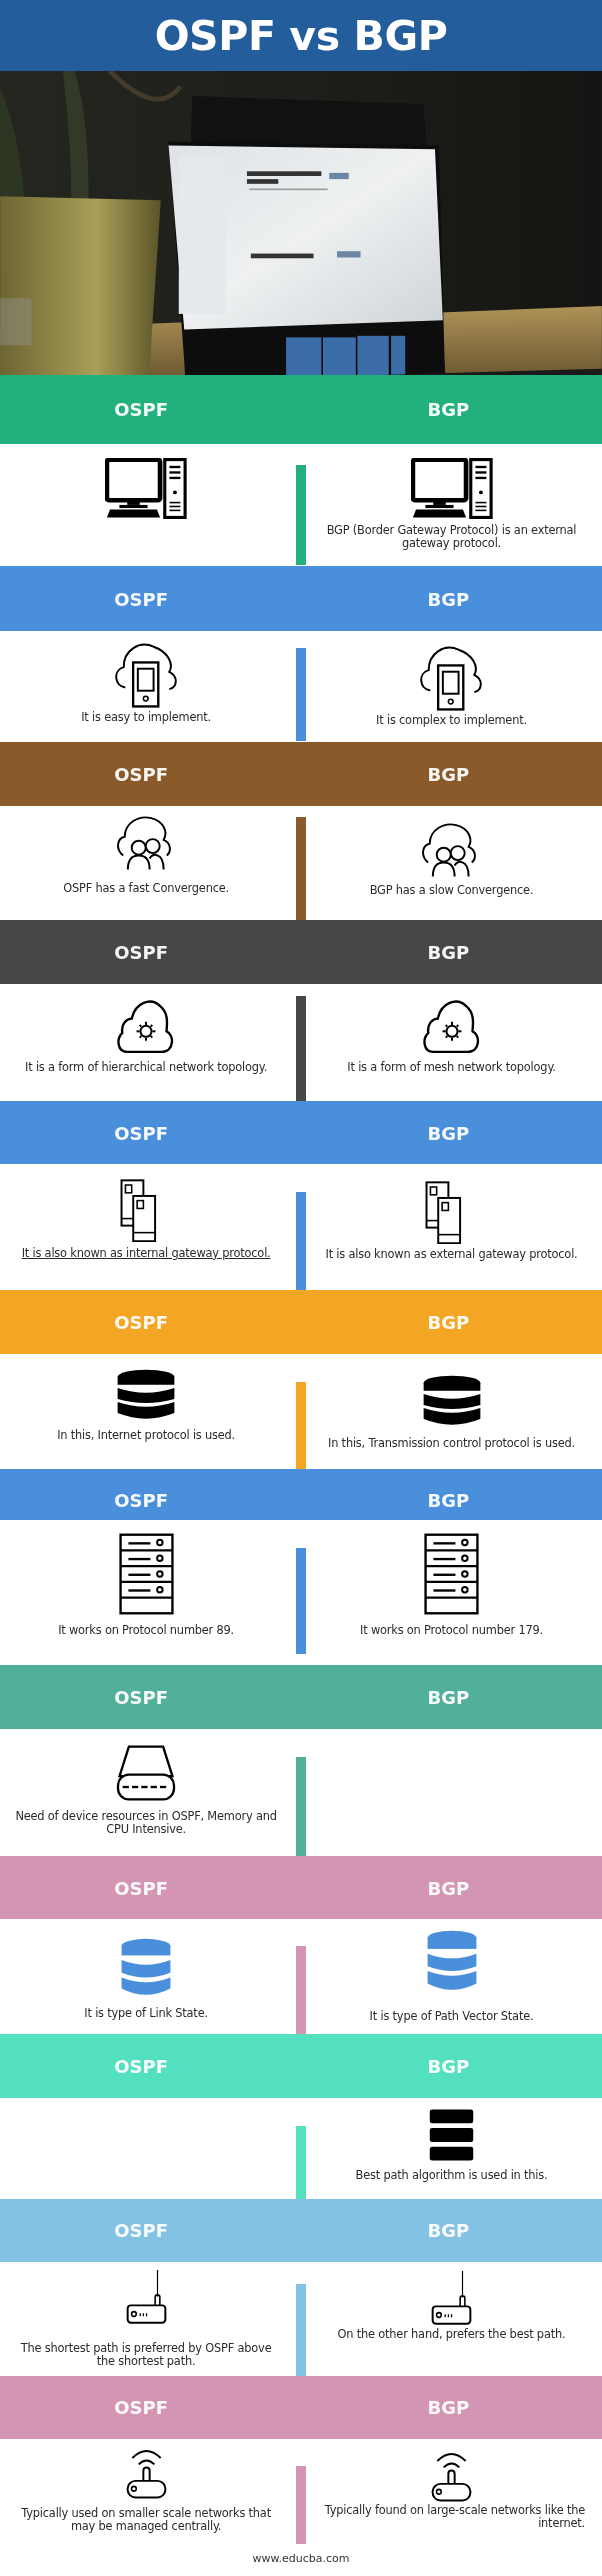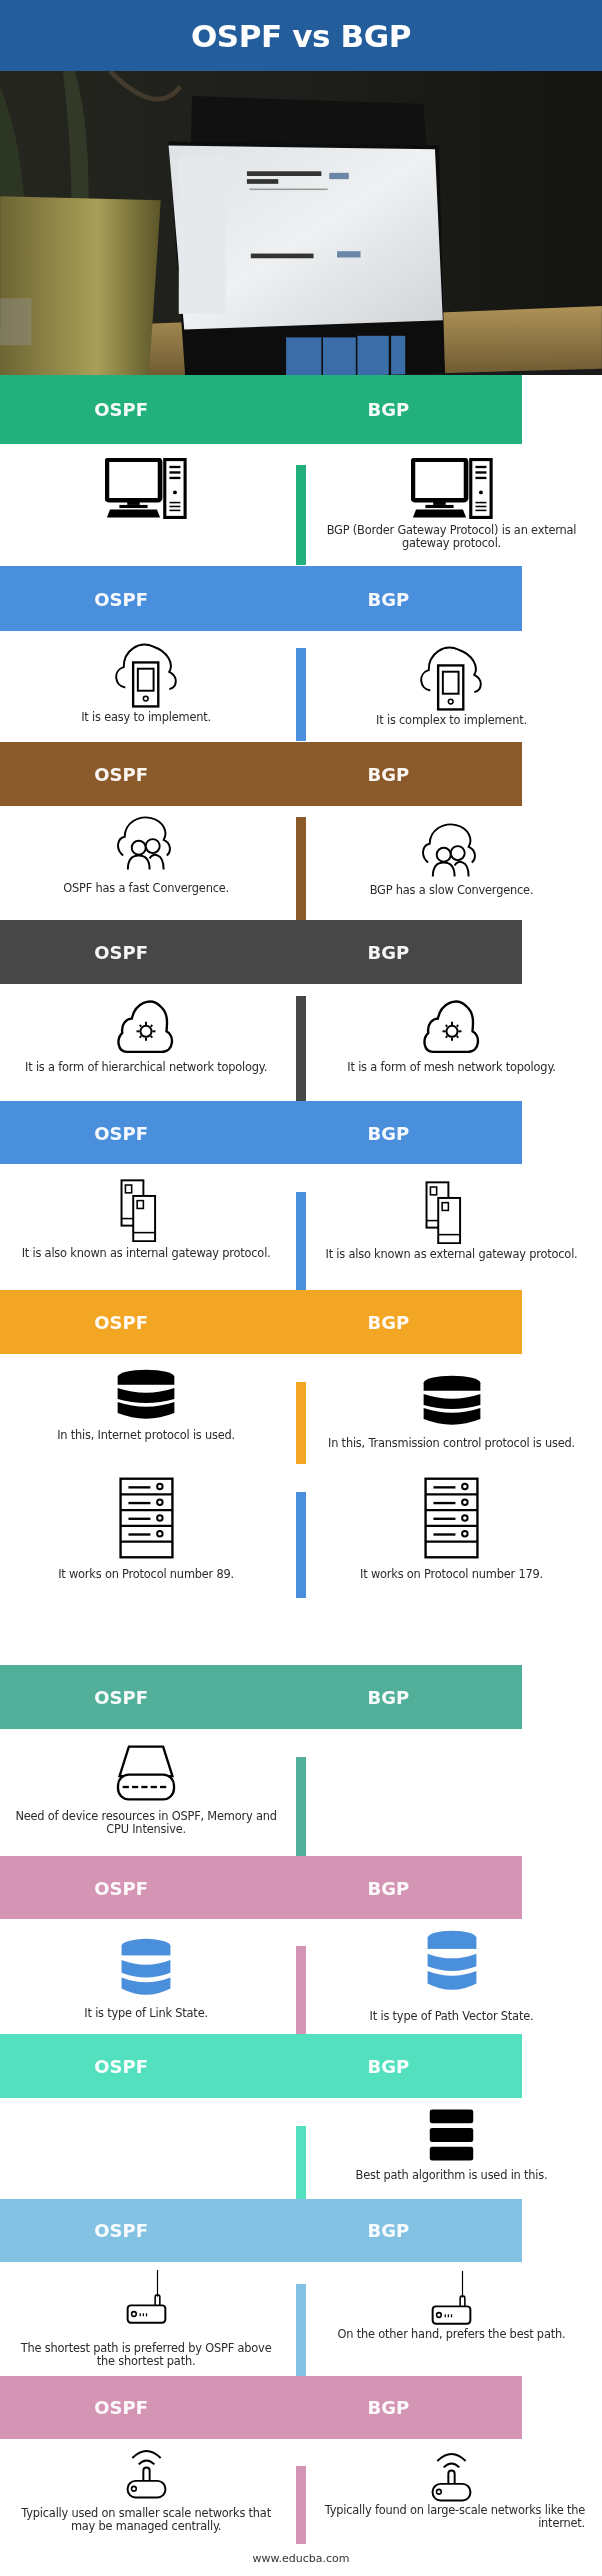--- a/index.html
+++ b/index.html
@@ -1,24 +1,24 @@
 <!DOCTYPE html>
 <html style="font-size:12.6px"><head>
 <meta charset="utf-8">
 <style>
   * { box-sizing: border-box; margin: 0; padding: 0; }
   html, body { width: 602px; background: #ffffff; }
   body { font-family: "Liberation Sans", "DejaVu Sans", sans-serif; color: #222; position: relative; height: 2576px; overflow: hidden; }
 
   .title-bar { position: absolute; left: 0; top: 0; width: 602px; height: 71px; background: #245d9c; display: flex; align-items: center; justify-content: center; }
-  .title-bar h1 { color: #fff; font-family: "DejaVu Sans", sans-serif; font-weight: bold; font-size: 31px; letter-spacing: -0.4px; }
+  .title-bar h1 { color: #fff; font-family: "DejaVu Sans", sans-serif; font-weight: bold; font-size: 41px; letter-spacing: -0.4px; }
 
   .photo { position: absolute; left: 0; top: 71px; width: 602px; height: 304px; overflow: hidden; background: #1d1e1b; }
 
-  .section-header { position: absolute; left: 0; width: 522px; display: flex; align-items: center; }
+  .section-header { position: absolute; left: 0; width: 602px; display: flex; align-items: center; }
   .section-header .col-label { width: 50%; text-align: center; color: #fff; font-family: "DejaVu Sans", sans-serif; font-weight: bold; font-size: 18px; opacity: 0.95; }
   .section-header .col-label.left { padding-left: 0; transform: translateX(-9.4px); }
   .section-header .col-label.right { transform: translateX(-3.1px); }
 
   .section-body { position: absolute; left: 0; width: 602px; background: #fff; }
   .section-body .divider { position: absolute; left: 296px; width: 10.2px; }
   .section-body .cell { position: absolute; width: 267px; text-align: center; }
   .section-body .cell.left { left: 12.6px; }
   .section-body .cell.right { left: 318px; }
   .cell .icon { display: block; margin: 0 auto; }
@@ -234,21 +234,21 @@
   <div class="divider" style="top:27.5px;height:99px;background:#4a8fdb;"></div>
   <div class="cell left" style="top:14px;">
     <svg class="icon" width="55" height="64" viewBox="0 0 70 82">
       <rect x="3" y="3" width="28" height="58" fill="#fff" stroke="#000" stroke-width="2.5"></rect>
       <rect x="8" y="9" width="8" height="10" fill="none" stroke="#000" stroke-width="2"></rect>
       <line x1="3" y1="52" x2="31" y2="52" stroke="#000" stroke-width="2"></line>
       <rect x="18" y="23" width="28" height="58" fill="#fff" stroke="#000" stroke-width="2.5"></rect>
       <rect x="23" y="29" width="8" height="10" fill="none" stroke="#000" stroke-width="2"></rect>
       <line x1="18" y1="70" x2="46" y2="70" stroke="#000" stroke-width="2"></line>
     </svg>
-    <div class="desc" style="margin-top:4.7px;">It is also known as internal gateway protocol.</div>
+    <div class="desc" style="margin-top:4.7px;text-decoration:underline;">It is also known as internal gateway protocol.</div>
   </div>
   <div class="cell right" style="top:15.7px;">
     <svg class="icon" width="55" height="64" viewBox="0 0 70 82">
       <rect x="3" y="3" width="28" height="58" fill="#fff" stroke="#000" stroke-width="2.5"></rect>
       <rect x="8" y="9" width="8" height="10" fill="none" stroke="#000" stroke-width="2"></rect>
       <line x1="3" y1="52" x2="31" y2="52" stroke="#000" stroke-width="2"></line>
       <rect x="18" y="23" width="28" height="58" fill="#fff" stroke="#000" stroke-width="2.5"></rect>
       <rect x="23" y="29" width="8" height="10" fill="none" stroke="#000" stroke-width="2"></rect>
       <line x1="18" y1="70" x2="46" y2="70" stroke="#000" stroke-width="2"></line>
     </svg>
@@ -279,21 +279,21 @@
       <path d="M2 42 Q38 54 74 42 L74 56 Q38 70 2 56 Z" fill="#000"></path>
     </svg>
     <div class="desc" style="margin-top:9.4px;">In this, Transmission control protocol is used.</div>
   </div>
 </div>
 
 <div class="section-header" style="top:1469px;height:63px;background:#4a8fdb;">
   <div class="col-label left">OSPF</div>
   <div class="col-label right">BGP</div>
 </div>
-<div class="section-body" style="top:1464px;height:133px;">
+<div class="section-body" style="top:1520px;height:133px;">
   <div class="divider" style="top:27.5px;height:106px;background:#4a8fdb;"></div>
   <div class="cell left" style="top:12.6px;">
     <svg class="icon" width="55" height="82" viewBox="0 0 70 104">
       <rect x="2" y="2" width="66" height="100" fill="none" stroke="#000" stroke-width="3"></rect>
       <line x1="2" y1="22" x2="68" y2="22" stroke="#000" stroke-width="3"></line>
       <line x1="2" y1="42" x2="68" y2="42" stroke="#000" stroke-width="3"></line>
       <line x1="2" y1="62" x2="68" y2="62" stroke="#000" stroke-width="3"></line>
       <line x1="2" y1="82" x2="68" y2="82" stroke="#000" stroke-width="3"></line>
       <g stroke="#000" stroke-width="3">
           <line x1="12" y1="13" x2="40" y2="13"></line>

